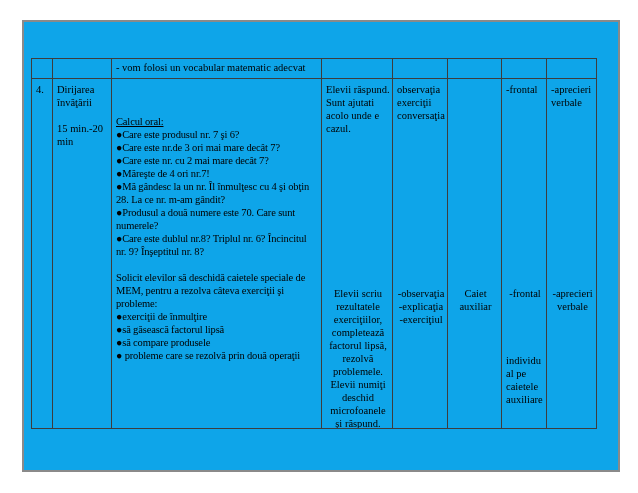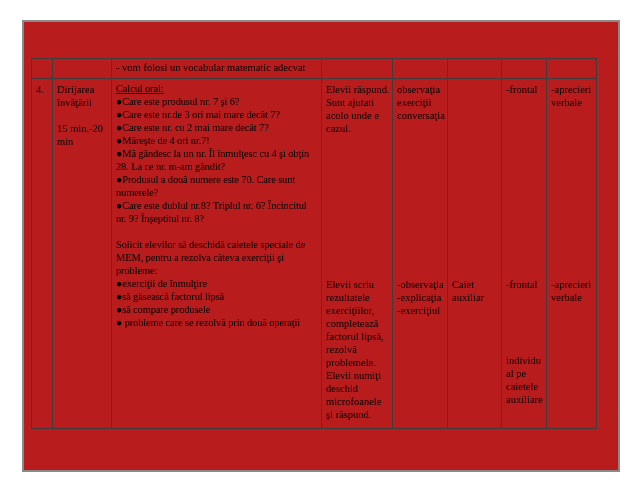--- a/index.html
+++ b/index.html
@@ -13,21 +13,21 @@
     font-family: "Liberation Serif", "DejaVu Serif", serif;
     color: #000;
   }
   .page {
     position: absolute;
     left: 22px;
     top: 20px;
     width: 594px;
     height: 448px;
     border: 2px solid #8a8a8a;
-    background: #b91c1c;
+    background: #0ea5e9;
   }
   table.lesson {
     position: absolute;
     left: 7px;
     top: 36px;
     border-collapse: collapse;
     table-layout: fixed;
     width: 565px;
   }
   table.lesson td {
@@ -42,23 +42,23 @@
   tr.r2 { height: 350px; }
   tr.r2 td { position: relative; padding: 0; }
   tr.r2 td.flowcell { padding: 3px 4px 0 4px; position: static; }
   .blk {
     position: absolute;
     left: 4px;
     right: 2px;
     overflow-wrap: break-word;
   }
   .b1 { top: 4px; }
-  .b2 { top: 199px; }
+  .b2 { top: 208px; text-align: center; }
   .b3 { top: 275px; }
-  .underline { text-decoration: underline; }
+  .underline { text-decoration: underline; margin-top: 33px; }
   .spacer { height: 13px; }
   .c3txt { letter-spacing: -0.15px; }
 </style>
 </head>
 <body>
 
 <div class="page">
   <table class="lesson">
     <colgroup>
       <col style="width:21px">

